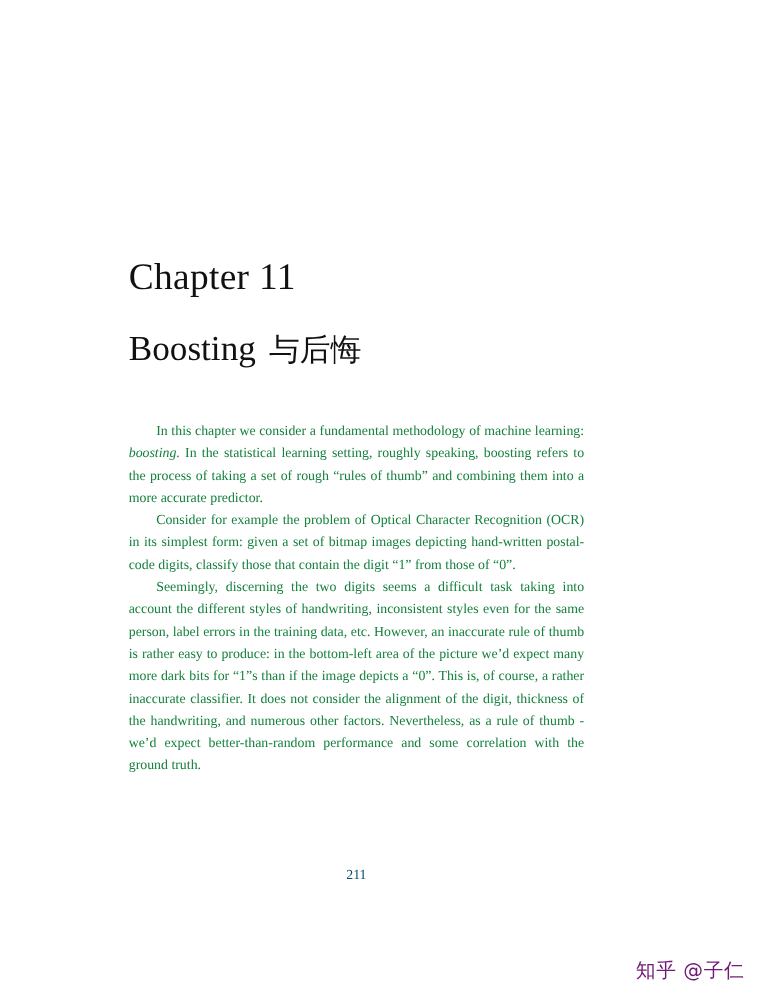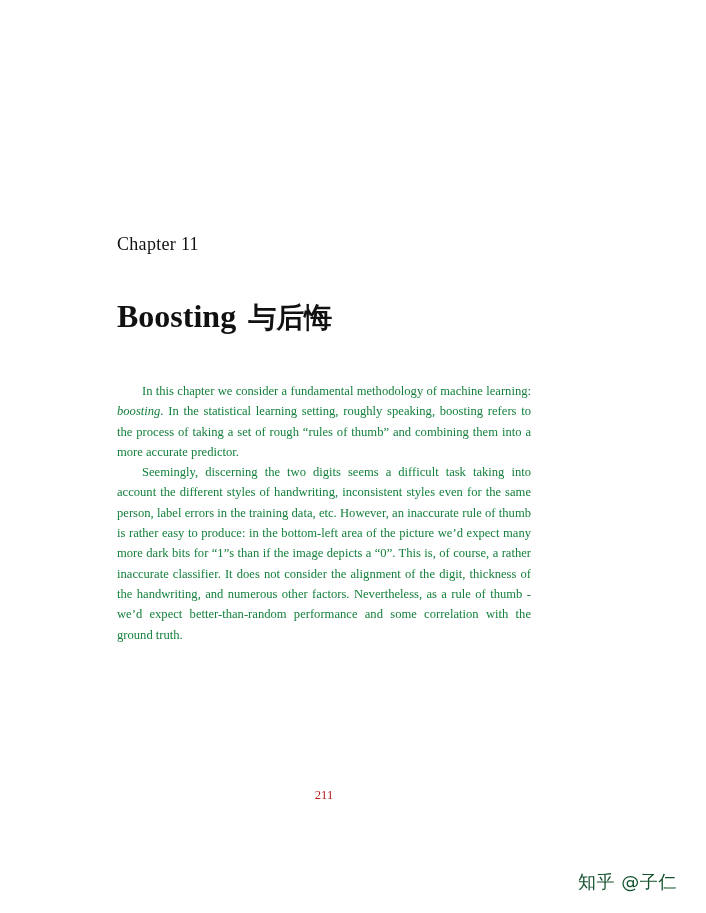--- a/index.html
+++ b/index.html
@@ -18,33 +18,33 @@
     .page {
       position: absolute;
       left: 0; top: 0;
       width: 706px; height: 913px;
     }
     .chapter-label {
       position: absolute;
       left: 117px;
       top: 234px;
       font-family: "Liberation Serif", "DejaVu Serif", serif;
-      font-size: 18px;
+      font-size: 34px;
       font-weight: normal;
       letter-spacing: 0.3px;
       color: #111;
       white-space: nowrap;
     }
     .chapter-title {
       position: absolute;
       left: 117px;
       top: 298px;
       font-family: "Liberation Serif", "DejaVu Serif", serif;
       font-size: 32px;
-      font-weight: bold;
+      font-weight: normal;
       color: #111;
       white-space: nowrap;
       text-align: center;
     }
     .chapter-title .cjk {
       font-family: "DejaVu Sans", "Liberation Sans", sans-serif;
       font-size: 28px;
       margin-left: 4px;
     }
     .body-text {
@@ -67,47 +67,48 @@
       font-style: italic;
     }
     .page-number {
       position: absolute;
       left: 0;
       width: 648px;
       top: 788px;
       text-align: center;
       font-family: "Liberation Serif", "DejaVu Serif", serif;
       font-size: 12.6px;
-      color: #b91c1c;
+      color: #0c4a6e;
     }
     .watermark {
       position: absolute;
       left: 578px;
       top: 870px;
       font-family: "DejaVu Sans", "Liberation Sans", sans-serif;
       font-size: 18px;
-      color: #14532d;
+      color: #701a75;
       white-space: nowrap;
       letter-spacing: 0.5px;
     }
   </style>
 </head>
 <body>
 
 <div class="page">
 
   <div class="chapter-label">Chapter 11</div>
 
   <div class="chapter-title">
     <span>Boosting</span>
     <span class="cjk">与后悔</span>
   </div>
 
   <div class="body-text">
     <p><span>In this chapter we consider a fundamental methodology of machine learning: </span><em>boosting.</em><span>  In the statistical learning setting, roughly speaking, boosting refers to the process of taking a set of rough “rules of thumb” and combining them into a more accurate predictor.</span></p>
+    <p>Consider for example the problem of Optical Character Recognition (OCR) in its simplest form: given a set of bitmap images depicting hand-written postal-code digits, classify those that contain the digit “1” from those of “0”.</p>
     <p>Seemingly, discerning the two digits seems a difficult task taking into account the different styles of handwriting, inconsistent styles even for the same person, label errors in the training data, etc.  However, an inaccurate rule of thumb is rather easy to produce: in the bottom-left area of the picture we’d expect many more dark bits for “1”s than if the image depicts a “0”. This is, of course, a rather inaccurate classifier.  It does not consider the alignment of the digit, thickness of the handwriting, and numerous other factors. Nevertheless, as a rule of thumb - we’d expect better-than-random performance and some correlation with the ground truth.</p>
   </div>
 
   <div class="page-number">211</div>
 
   <div class="watermark">知乎 @子仁</div>
 
 </div>
 
 </body></html>

